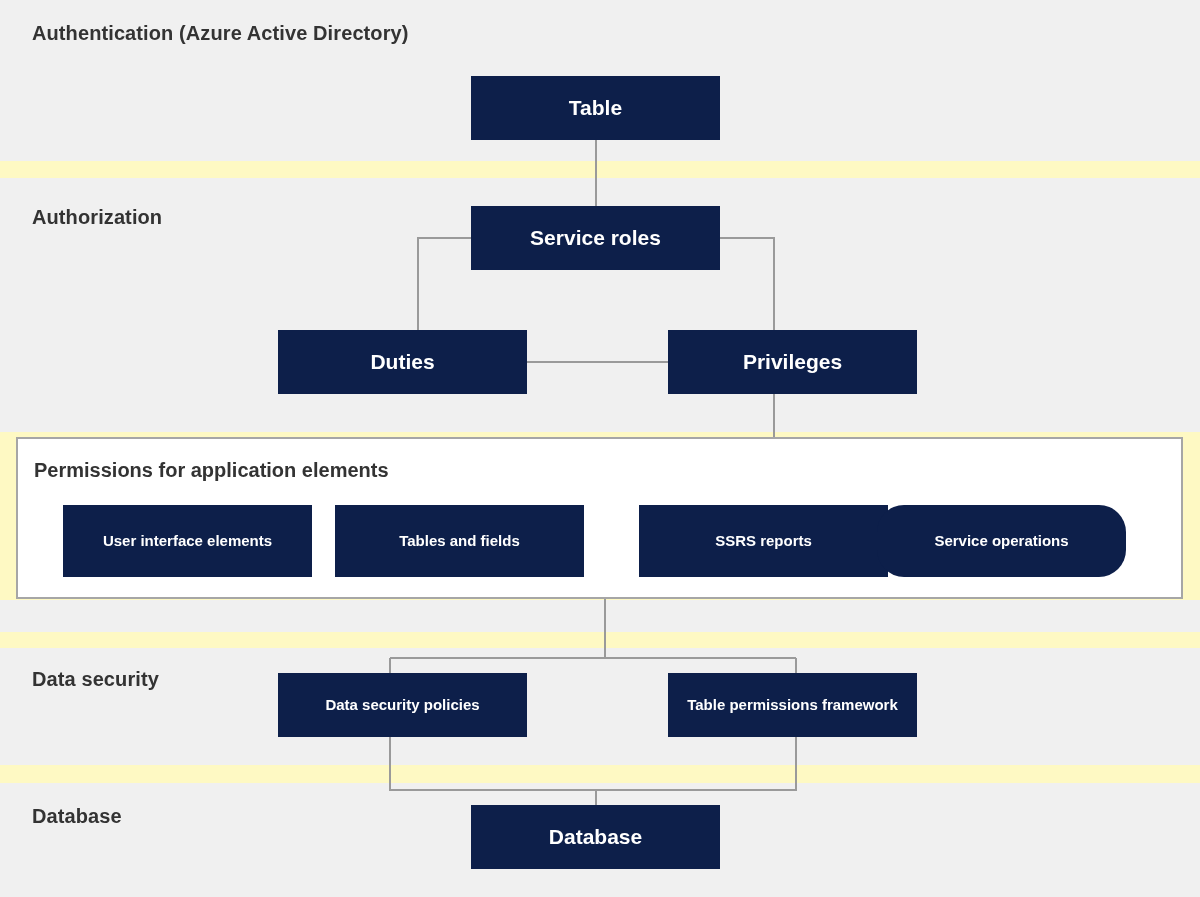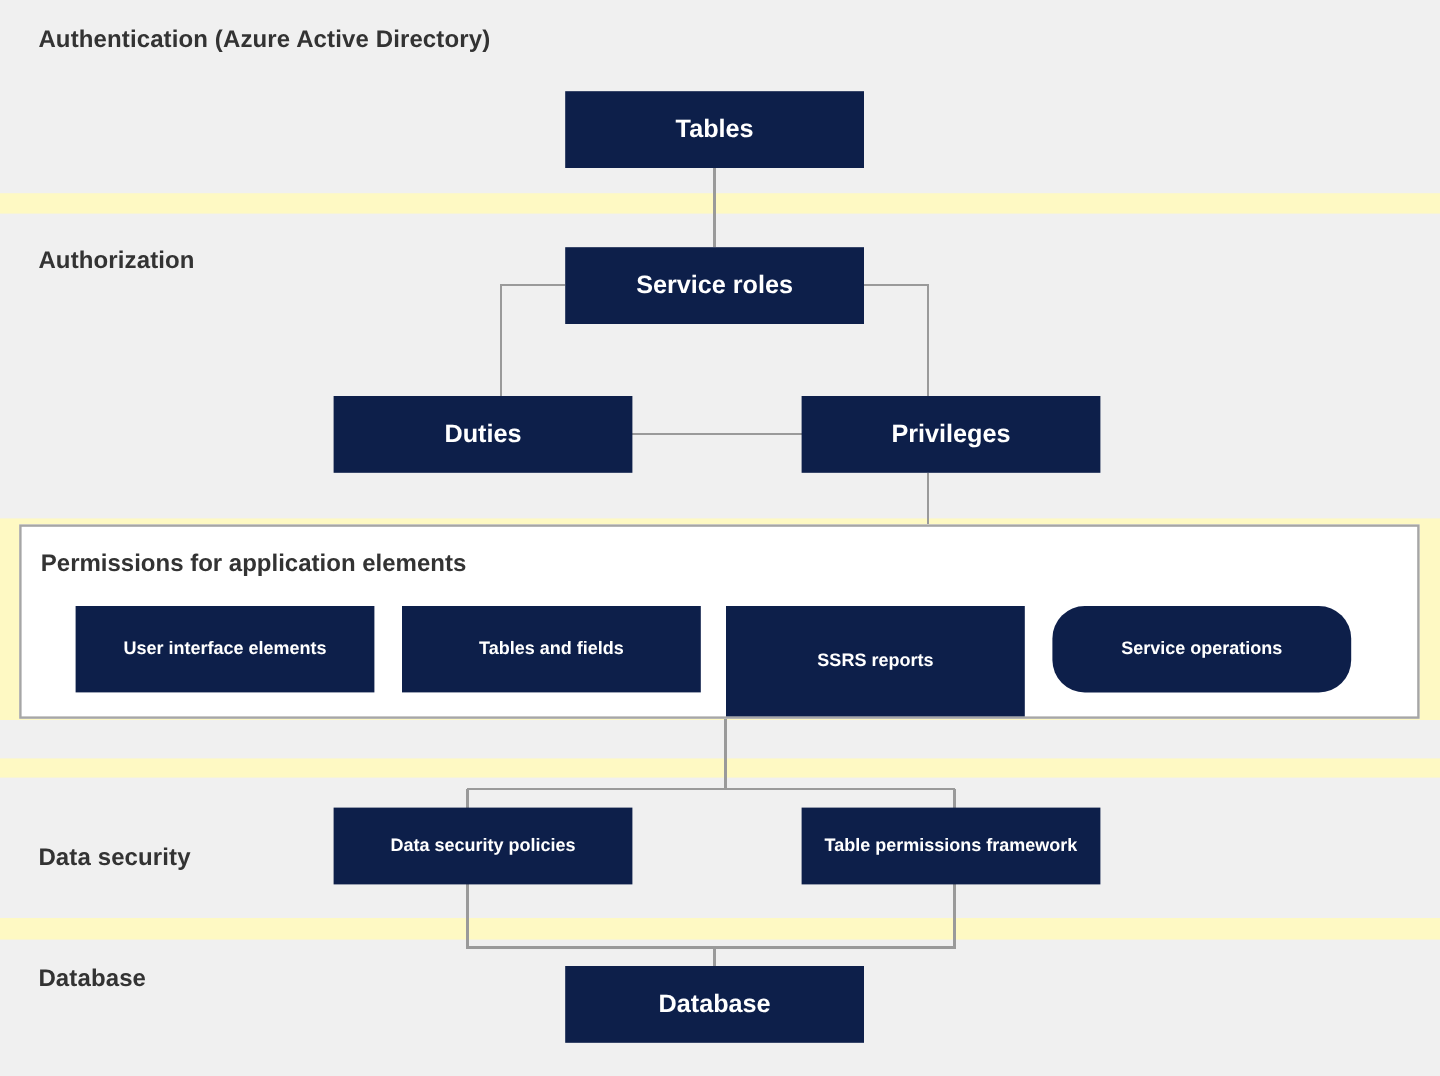--- a/index.html
+++ b/index.html
@@ -86,21 +86,21 @@
 <div id="stage">
 
   <div class="band" style="top:0px;height:161px;"></div>
   <div class="band" style="top:178px;height:254px;"></div>
   <div class="band" style="top:600px;height:32px;"></div>
   <div class="band" style="top:648px;height:117px;"></div>
   <div class="band" style="top:783px;height:114px;"></div>
 
   <div class="band-label" style="left:32px;top:22px;">Authentication (Azure Active Directory)</div>
   <div class="band-label" style="left:32px;top:206px;">Authorization</div>
-  <div class="band-label" style="left:32px;top:668px;margin-top:36px;">Data security</div>
+  <div class="band-label" style="left:32px;top:668px;">Data security</div>
   <div class="band-label" style="left:32px;top:805px;">Database</div>
 
   <svg class="connectors" viewBox="0 0 1200 897" xmlns="http://www.w3.org/2000/svg">
     <g stroke="#9a9a9a" stroke-width="2" fill="none" shape-rendering="crispEdges">
 
       <path d="M595.5,140 L595.5,206"></path>
 
       <path d="M471,237.5 L417.5,237.5 L417.5,330"></path>
 
       <path d="M720,237.5 L773.5,237.5 L773.5,330"></path>
@@ -113,33 +113,33 @@
       <path d="M604.5,648 L604.5,657.5"></path>
 
       <path d="M389.5,737 L389.5,789.5 L795.5,789.5 L795.5,737"></path>
       <path d="M595.5,789.5 L595.5,805"></path>
     </g>
   </svg>
 
   <div class="perm-panel"></div>
   <div class="perm-title">Permissions for application elements</div>
 
-  <div class="node" style="left:471px;top:76px;width:249px;height:64px;">Tables</div>
+  <div class="node" style="left:471px;top:76px;width:249px;height:64px;">Table</div>
 
   <div class="node" style="left:471px;top:206px;width:249px;height:64px;">Service roles</div>
 
   <div class="node" style="left:278px;top:330px;width:249px;height:64px;">Duties</div>
 
   <div class="node" style="left:668px;top:330px;width:249px;height:64px;">Privileges</div>
 
   <div class="node small" style="left:63px;top:505px;width:249px;height:72px;">User interface elements</div>
 
   <div class="node small" style="left:335px;top:505px;width:249px;height:72px;">Tables and fields</div>
 
-  <div class="node small" style="left:605px;top:505px;width:249px;height:92px;">SSRS reports</div>
+  <div class="node small" style="left:639px;top:505px;width:249px;height:72px;">SSRS reports</div>
 
   <div class="node small" style="left:877px;top:505px;width:249px;height:72px;border-radius:27px;">Service operations</div>
 
   <div class="node small" style="left:278px;top:673px;width:249px;height:64px;">Data security policies</div>
 
   <div class="node small" style="left:668px;top:673px;width:249px;height:64px;">Table permissions framework</div>
 
   <div class="node" style="left:471px;top:805px;width:249px;height:64px;">Database</div>
 
 </div>

